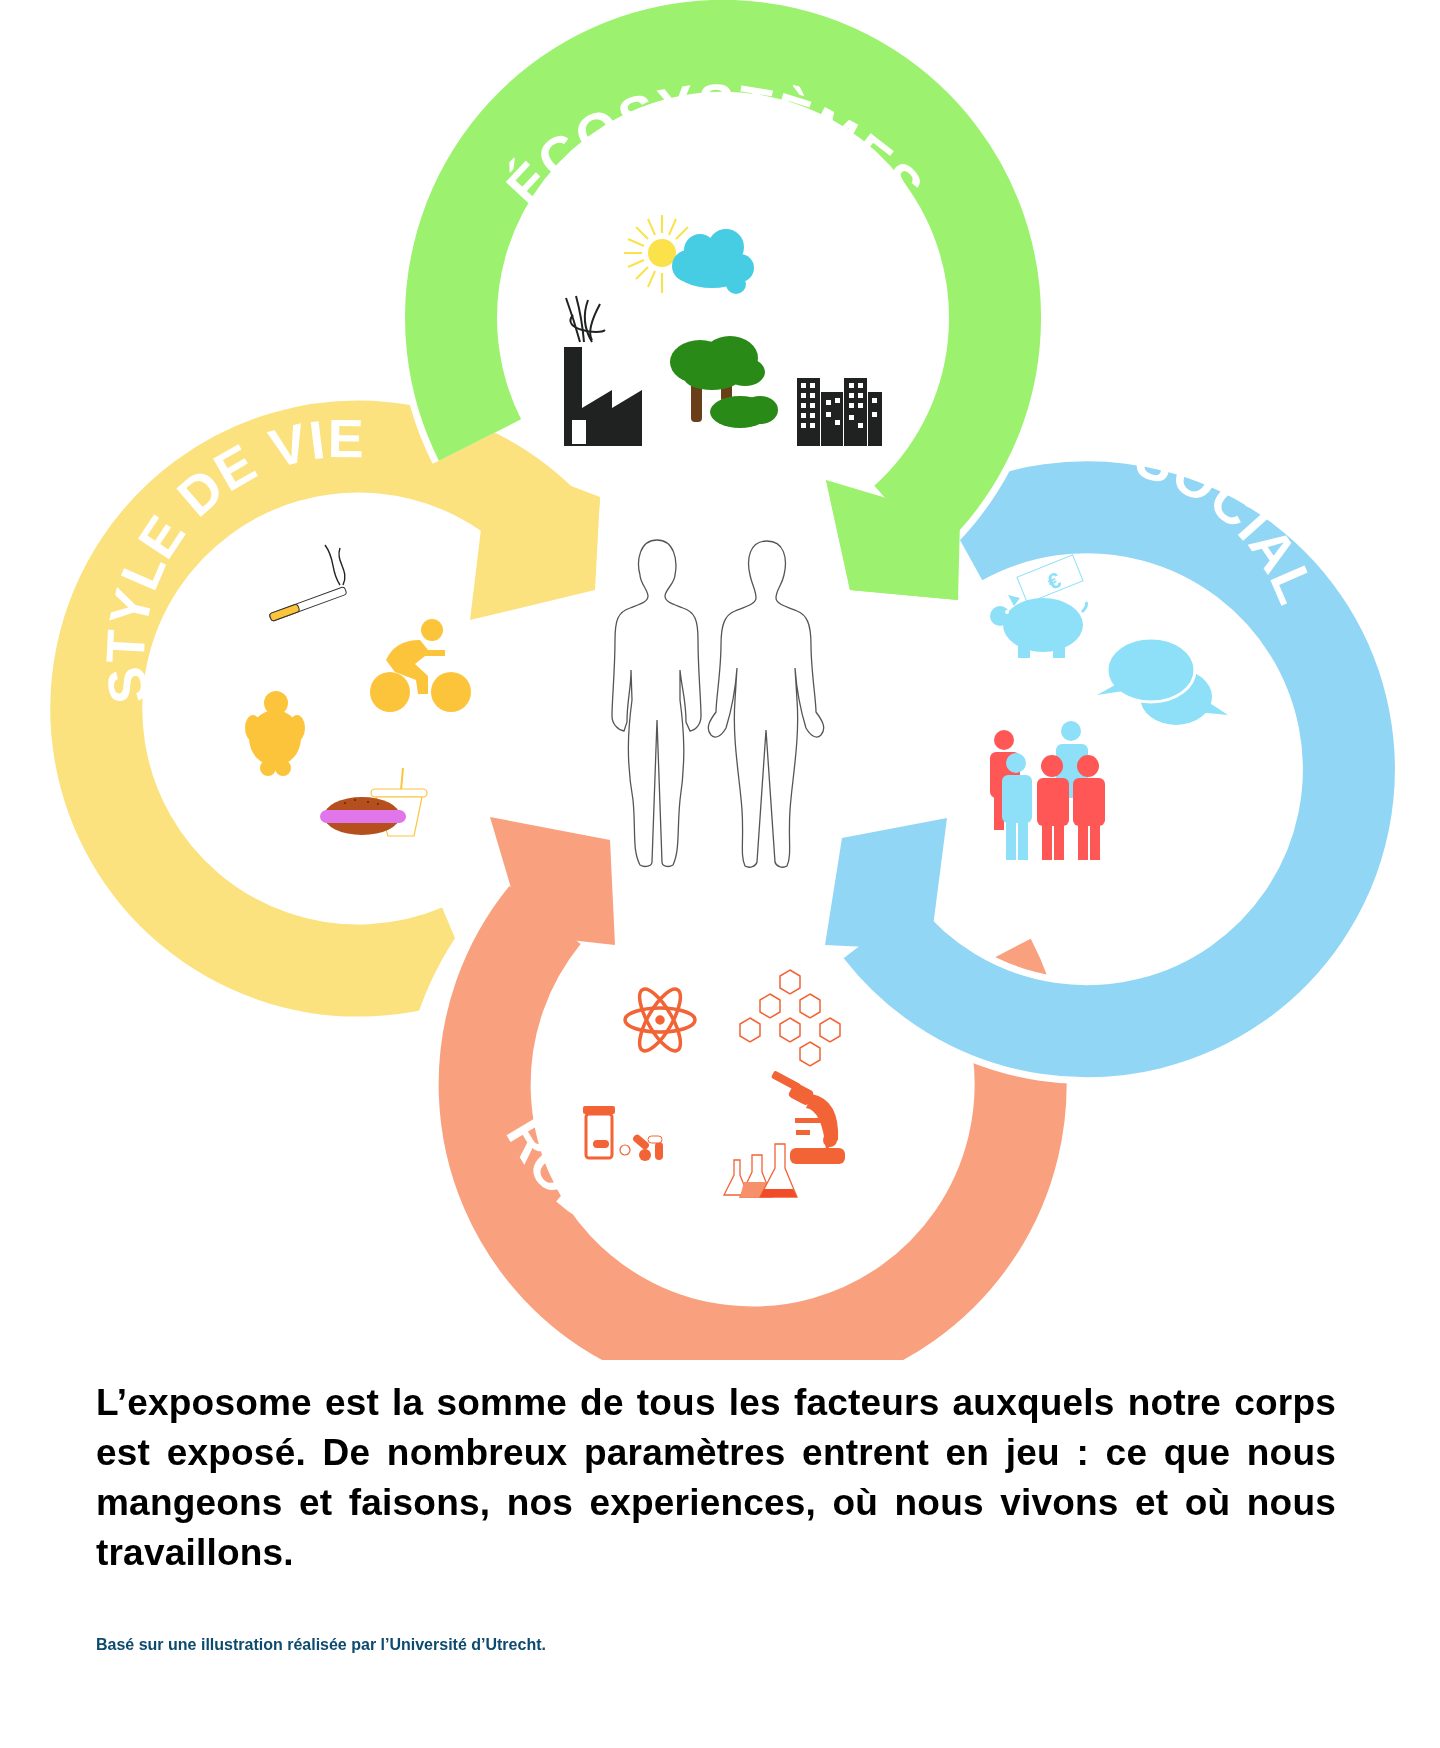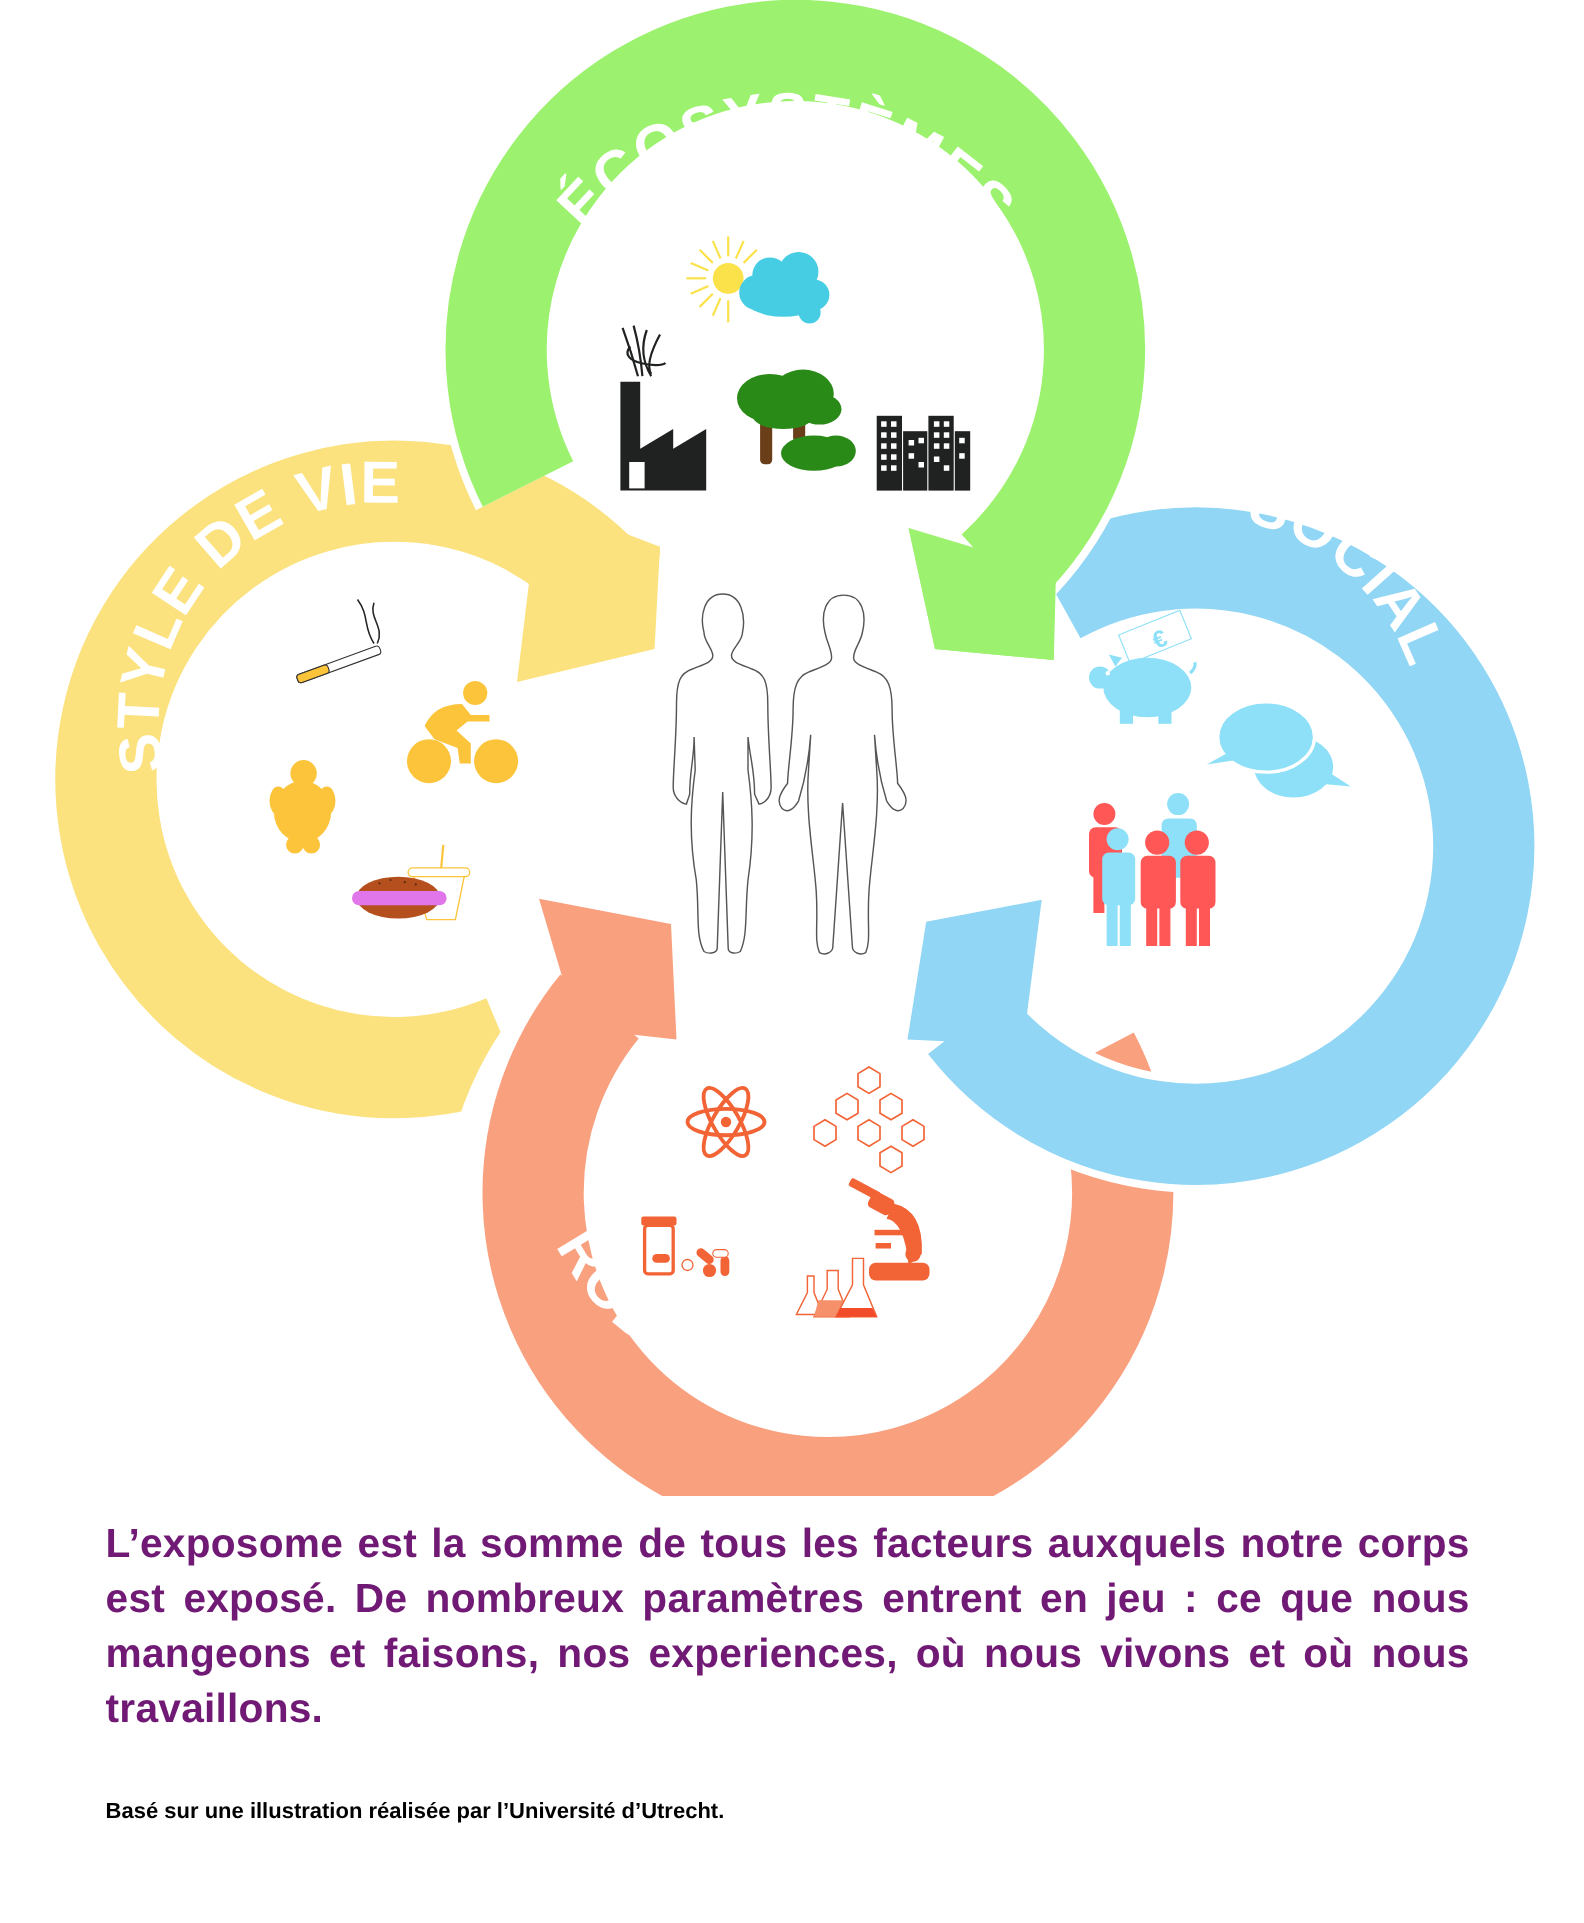--- a/index.html
+++ b/index.html
@@ -1,22 +1,22 @@
 <!DOCTYPE html>
 <html><head>
 <meta charset="utf-8">
 <style>
   html, body { margin: 0; padding: 0; background: #ffffff; }
   body { width: 1440px; height: 1748px; position: relative; overflow: hidden; font-family: "Liberation Sans", sans-serif; }
   #diagram { position: absolute; left: 0; top: 0; width: 1440px; height: 1360px; }
   .ring-label { font-family: "Liberation Sans", sans-serif; font-weight: bold; fill: #ffffff; font-size: 54px; letter-spacing: 1px; }
-  #caption { position: absolute; left: 96px; top: 1378px; width: 1240px; color: #701a75;
+  #caption { position: absolute; left: 96px; top: 1378px; width: 1240px; color: #000000;
     font-family: "Liberation Sans", sans-serif; font-weight: bold; font-size: 37px; line-height: 50px; text-align: justify; letter-spacing: 0.2px; }
-  #credit { position: absolute; left: 96px; top: 1636px; color: #000000;
-    font-family: "Liberation Sans", sans-serif; font-weight: bold; font-size: 20px; }
+  #credit { position: absolute; left: 96px; top: 1636px; color: #0c4a6e;
+    font-family: "Liberation Sans", sans-serif; font-weight: bold; font-size: 16px; }
 </style>
 </head>
 <body>
 
 <svg id="diagram" viewBox="0 0 1440 1360" xmlns="http://www.w3.org/2000/svg">
   <defs>
 
     <path id="tp-green" d="M 500 262 A 235 235 0 0 1 930 262" fill="none"></path>
     <path id="tp-yellow" d="M 160 735 A 200 200 0 0 1 400 465" fill="none"></path>
     <path id="tp-blue" d="M 1100 470 A 205 205 0 0 1 1290 640" fill="none"></path>

